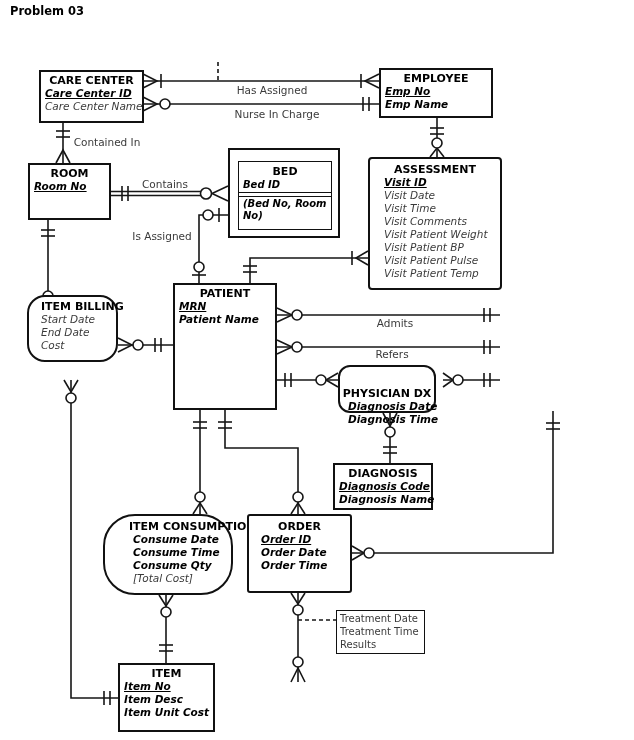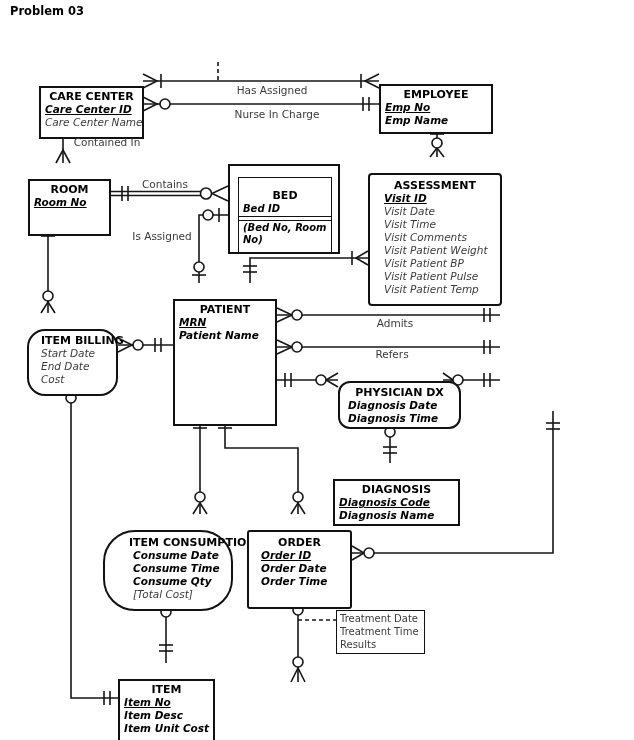--- a/index.html
+++ b/index.html
@@ -4,21 +4,21 @@
 <style>
   html,body{margin:0;padding:0;background:#ffffff;}
   #canvas{position:relative;width:634px;height:740px;background:#ffffff;overflow:hidden;
           font-family:"DejaVu Sans","Liberation Sans",sans-serif;color:#000;}
   #page-title{position:absolute;left:10px;top:4px;font-size:11.5px;font-weight:bold;color:#000;}
   #rels{position:absolute;left:0;top:0;z-index:1;}
   #rels path{fill:none;stroke:#161616;stroke-width:1.6;}
   #rels circle{fill:#ffffff;stroke:#161616;stroke-width:1.6;}
   #rels path.dash{stroke-dasharray:4 3;}
   .entity{position:absolute;z-index:2;background:#ffffff;border:2px solid #111;
-          box-sizing:border-box;font-size:10.5px;line-height:13px;padding-top:2px;margin-top:16px;}
+          box-sizing:border-box;font-size:10.5px;line-height:13px;padding-top:2px;}
   .entity.rnd{border-radius:20px;}
   .t{font-weight:bold;text-align:center;font-size:11px;white-space:nowrap;}
   .attr{padding:0 4px;white-space:nowrap;font-weight:bold;font-style:italic;}
   .attr.pk{text-decoration:underline;}
   .attr.p{font-weight:normal;color:#3a3a3a;}
   .inner-box{border:1.7px solid #111;margin:0;}
   .bed-sep{height:2.5px;border-top:1.5px solid #111;border-bottom:1.5px solid #111;margin:1px 0 1px 0;}
   .note{position:absolute;z-index:2;background:#fff;border:1.7px solid #111;box-sizing:border-box;
         font-size:10px;line-height:13px;color:#3a3a3a;padding:1px 3px;}
   .rel-label{position:absolute;z-index:3;transform:translate(-50%,-50%);font-size:10.5px;
@@ -194,21 +194,21 @@
     <div class="attr pk">Emp No</div>
     <div class="attr">Emp Name</div>
   </div>
 
   <div class="entity" style="left:28px;top:163px;width:83px;height:57px">
     <div class="t">ROOM</div>
     <div class="attr pk">Room No</div>
   </div>
 
   <div class="entity" style="left:228px;top:148px;width:112px;height:90px;padding:11px 0 0 8px">
-    <div class="inner-box" style="width:92px;height:64px;padding-top:11px">
+    <div class="inner-box" style="width:92px;height:64px;padding-top:3px">
       <div class="t">BED</div>
       <div class="attr" style="font-size:10px">Bed ID</div>
       <div class="bed-sep"></div>
       <div class="attr" style="font-size:10px;white-space:normal;line-height:12px">(Bed No, Room No)</div>
     </div>
   </div>
 
   <div class="entity rnd" style="left:368px;top:157px;width:134px;height:133px;border-radius:4px;padding:4px 0 0 10px">
     <div class="t" style="margin-right:10px">ASSESSMENT</div>
     <div class="attr pk">Visit ID</div>
@@ -221,34 +221,34 @@
     <div class="attr p">Visit Patient Temp</div>
   </div>
 
   <div class="entity" style="left:173px;top:283px;width:104px;height:127px">
     <div class="t">PATIENT</div>
     <div class="attr pk">MRN</div>
     <div class="attr">Patient Name</div>
   </div>
 
 
-  <div class="entity rnd" style="left:27px;top:313px;width:91px;height:67px;border-radius:18px;padding:3px 0 0 8px">
+  <div class="entity rnd" style="left:27px;top:295px;width:91px;height:67px;border-radius:18px;padding:3px 0 0 8px">
     <div class="t" style="text-align:left;padding-left:4px">ITEM BILLING</div>
     <div class="attr p">Start Date</div>
     <div class="attr p">End Date</div>
     <div class="attr p">Cost</div>
   </div>
 
-  <div class="entity rnd" style="left:338px;top:365px;width:123px;height:48px;border-radius:12px;padding-top:3px">
+  <div class="entity rnd" style="left:338px;top:365px;width:98px;height:48px;border-radius:12px;padding-top:20px">
     <div class="t">PHYSICIAN DX</div>
     <div class="attr" style="padding-left:8px">Diagnosis Date</div>
     <div class="attr" style="padding-left:8px">Diagnosis Time</div>
   </div>
 
-  <div class="entity" style="left:333px;top:463px;width:127px;height:47px">
+  <div class="entity" style="left:333px;top:463px;width:100px;height:47px">
     <div class="t">DIAGNOSIS</div>
     <div class="attr pk">Diagnosis Code</div>
     <div class="attr">Diagnosis Name</div>
   </div>
 
   <div class="entity rnd" style="left:103px;top:514px;width:130px;height:81px;border-radius:32px;padding:4px 0 0 24px">
     <div class="t" style="text-align:left">ITEM CONSUMPTION</div>
     <div class="attr">Consume Date</div>
     <div class="attr">Consume Time</div>
     <div class="attr">Consume Qty</div>

